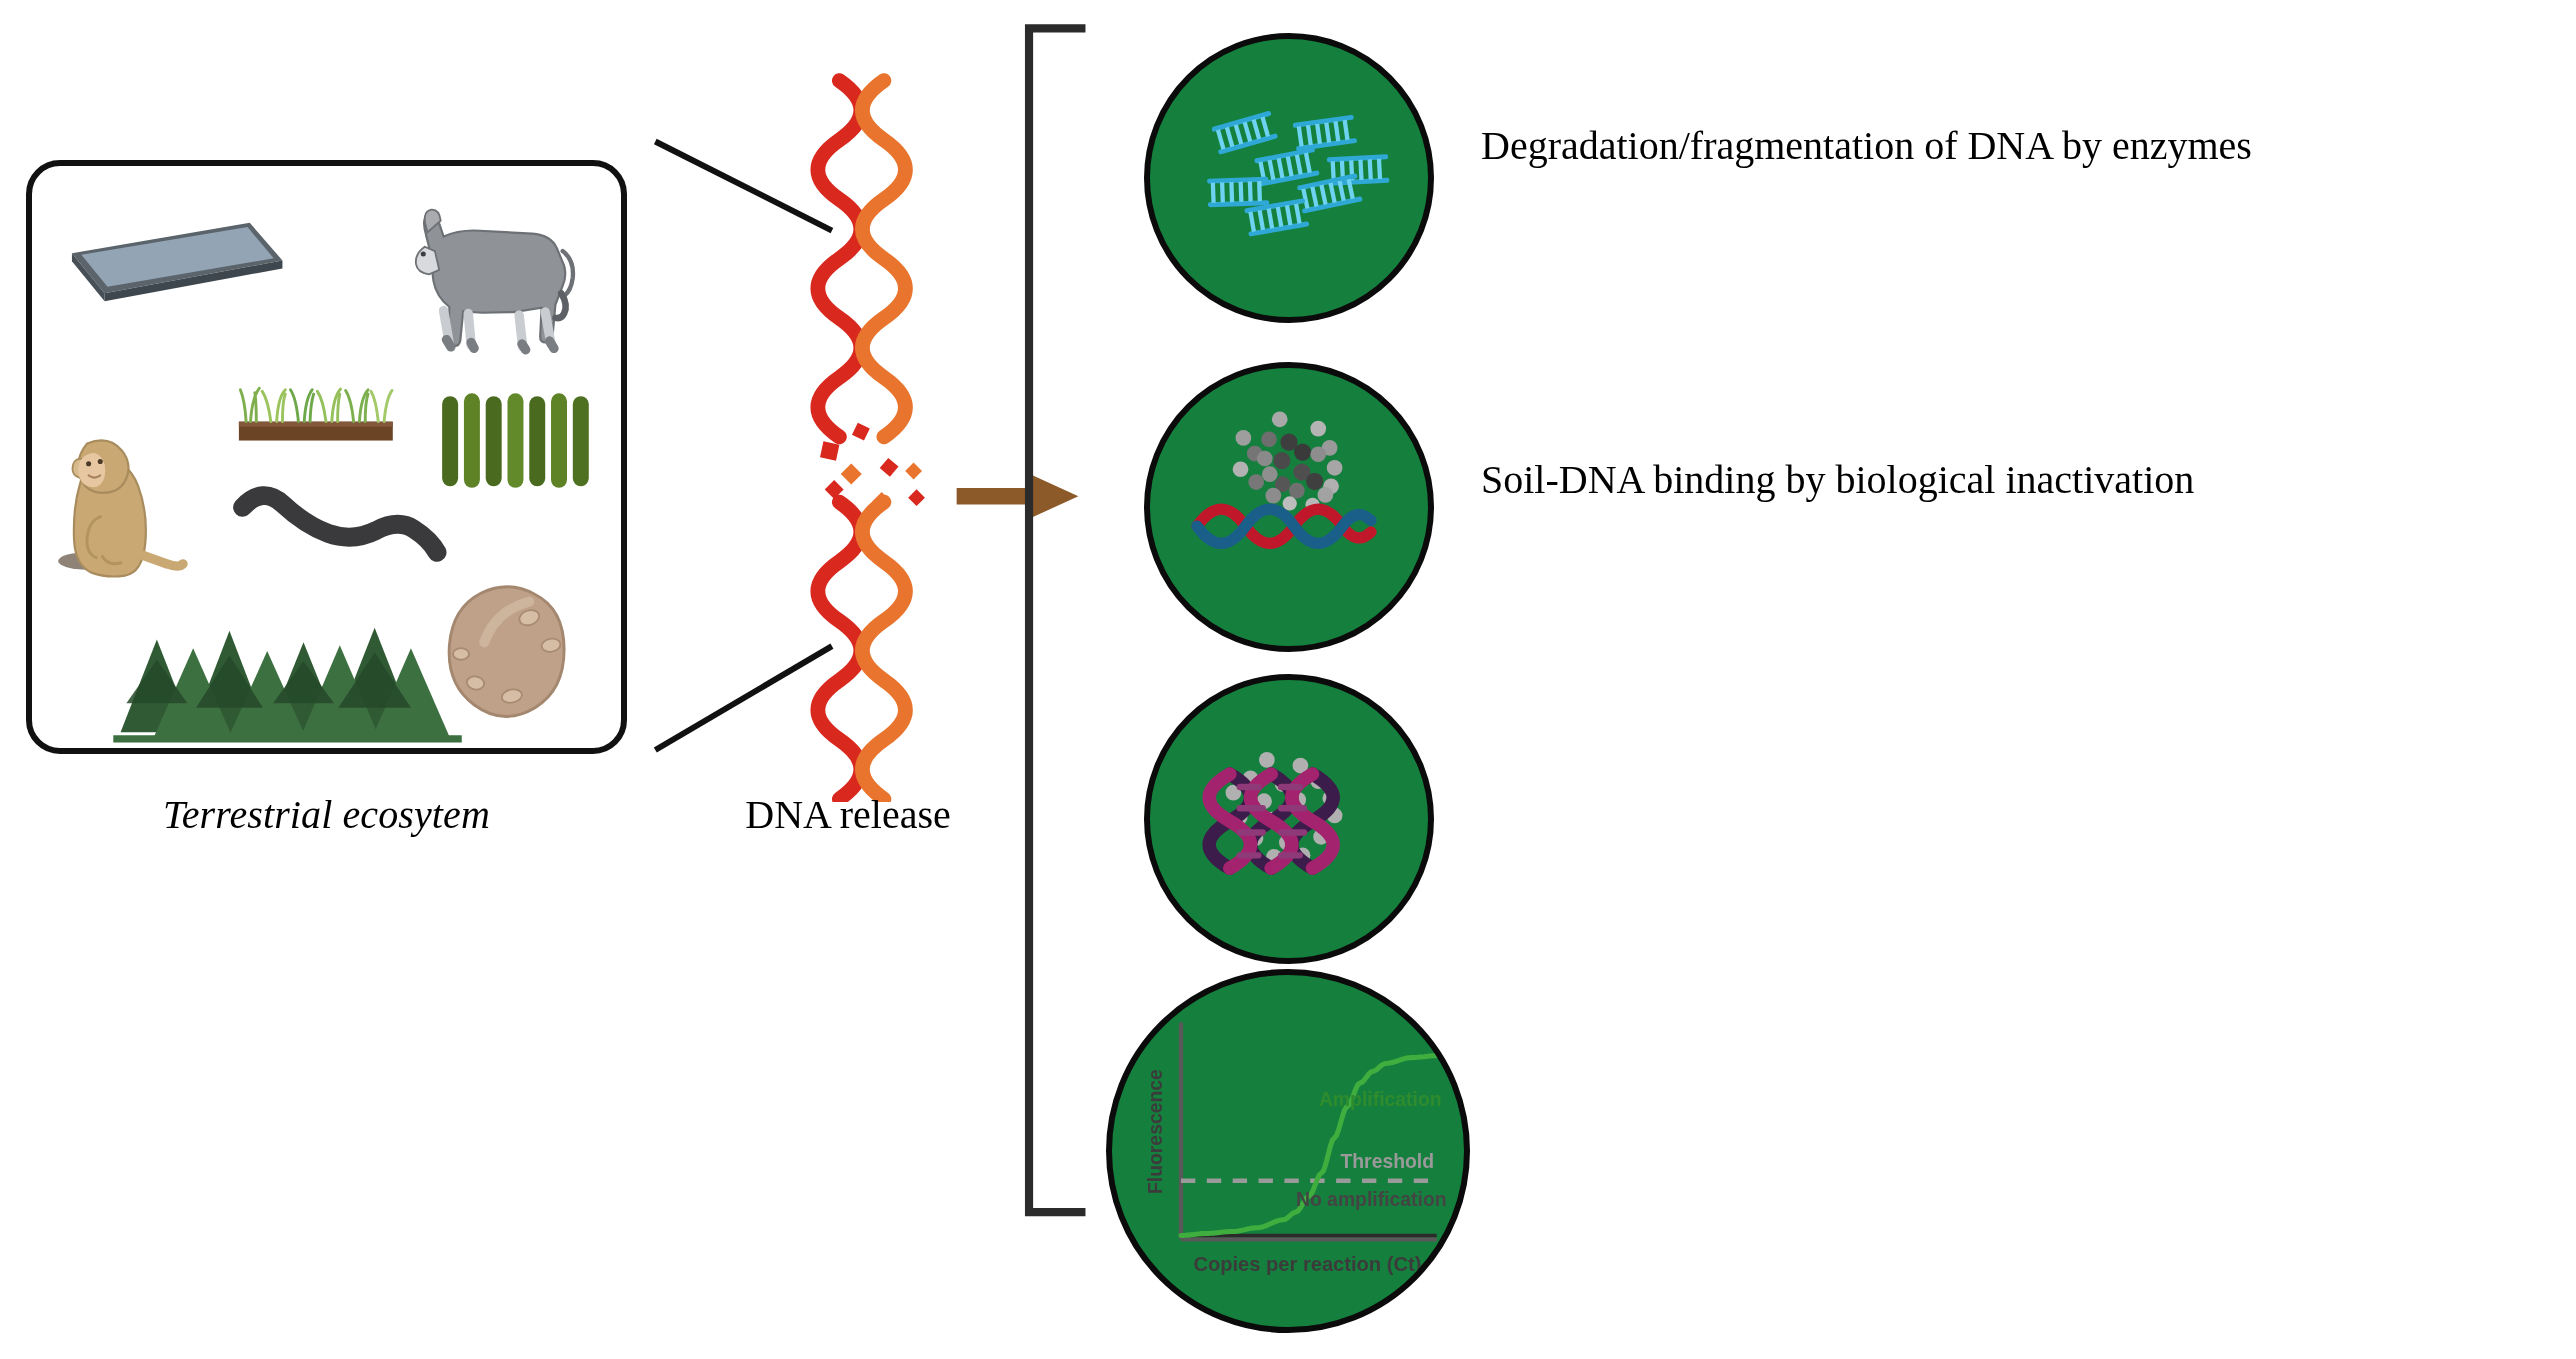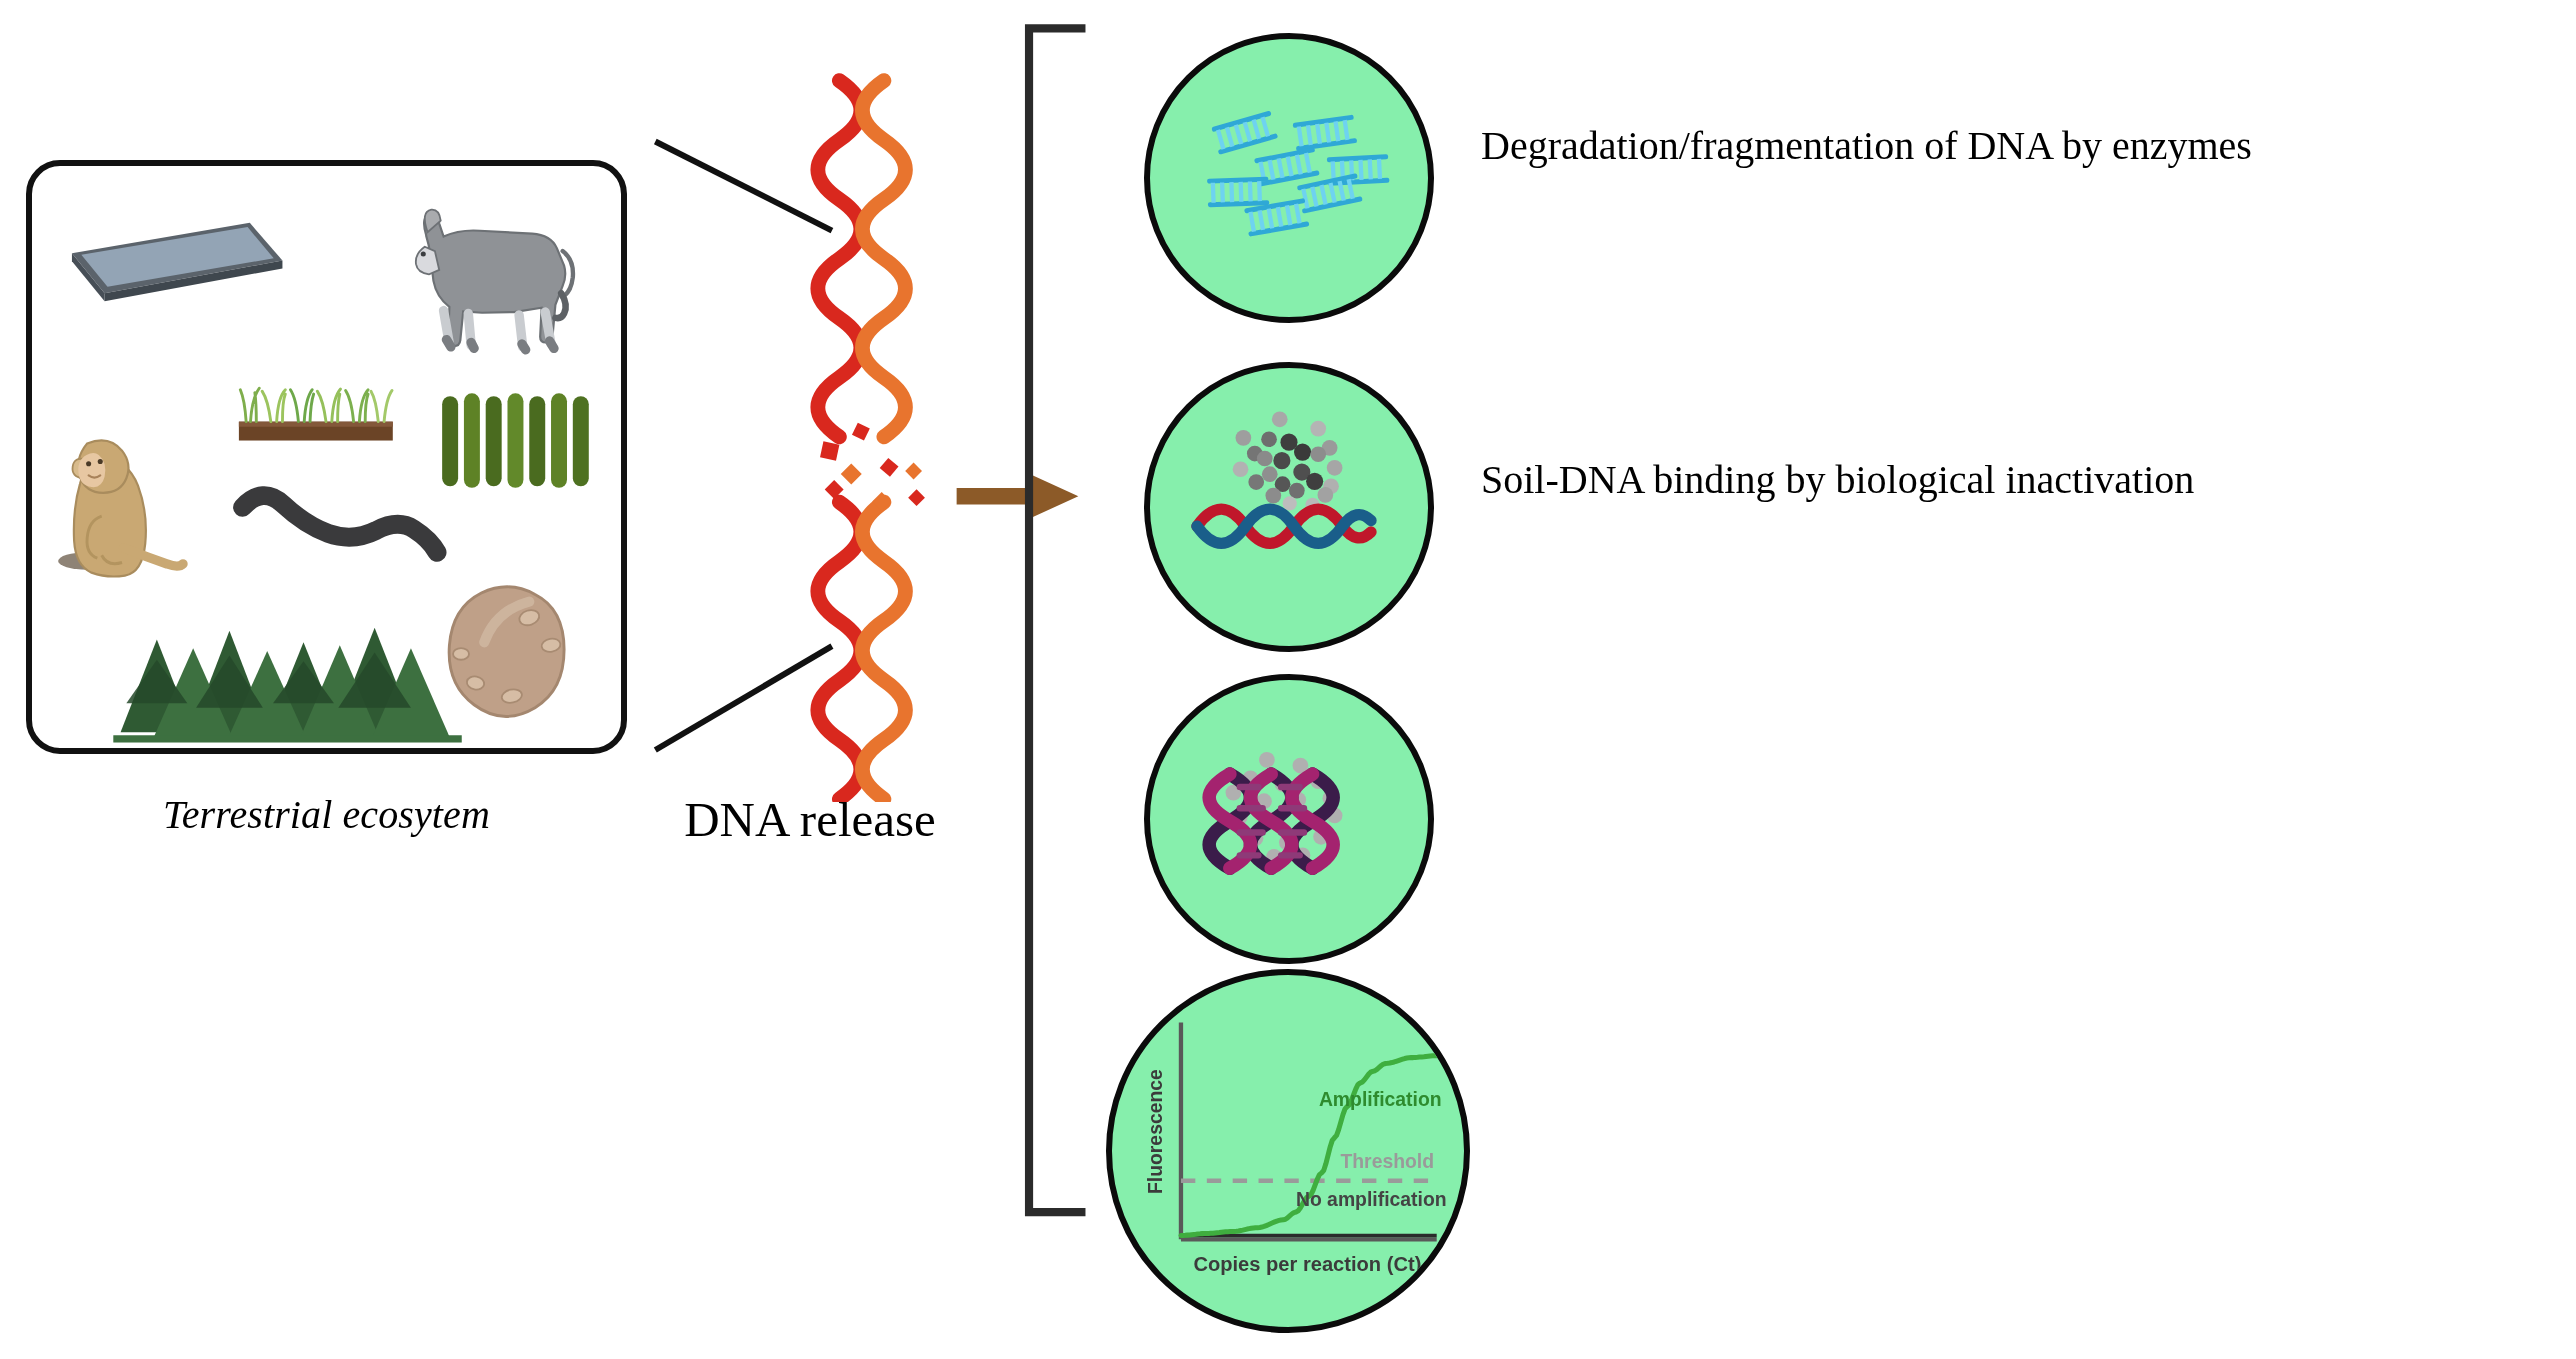--- a/index.html
+++ b/index.html
@@ -18,34 +18,34 @@
     border:6.7px solid #111;border-radius:34px;background:#fff;
     box-sizing:border-box;
   }
   #ecosystem-caption{
     left:26px;top:791px;width:601px;text-align:center;
     font-size:40px;letter-spacing:0.1px;white-space:nowrap;font-style:italic;
   }
 
   
   #dna-release-caption{
-    left:632px;top:791px;width:356px;text-align:center;
-    font-size:49px;white-space:nowrap;
+    left:670px;top:791px;width:356px;text-align:center;
+    font-size:40px;white-space:nowrap;
   }
 
   
   .outcome-label{
     font-size:40px;line-height:1.15;white-space:nowrap;
   }
   #label-1{left:1481px;top:123px;}
   #label-2{left:1481px;top:457px;}
   #label-3{left:1481px;top:769px;}
   #label-4{left:1481px;top:1053px;}
 
-  .bubble{border:6.7px solid #0b0b0b;border-radius:50%;background:#86efac;box-sizing:border-box;}
+  .bubble{border:6.7px solid #0b0b0b;border-radius:50%;background:#15803d;box-sizing:border-box;}
   #bubble-1{left:1144px;top:33px;width:290px;height:290px;}
   #bubble-2{left:1144px;top:362px;width:290px;height:290px;}
   #bubble-3{left:1144px;top:674px;width:290px;height:290px;}
   #bubble-4{left:1106px;top:969px;width:364px;height:364px;}
 
   .bubble-inner{position:absolute;inset:0;overflow:hidden;border-radius:50%;}
   .bubble-inner svg{position:absolute;left:0;top:0;width:100%;height:100%;}
 </style>
 </head>
 <body>

